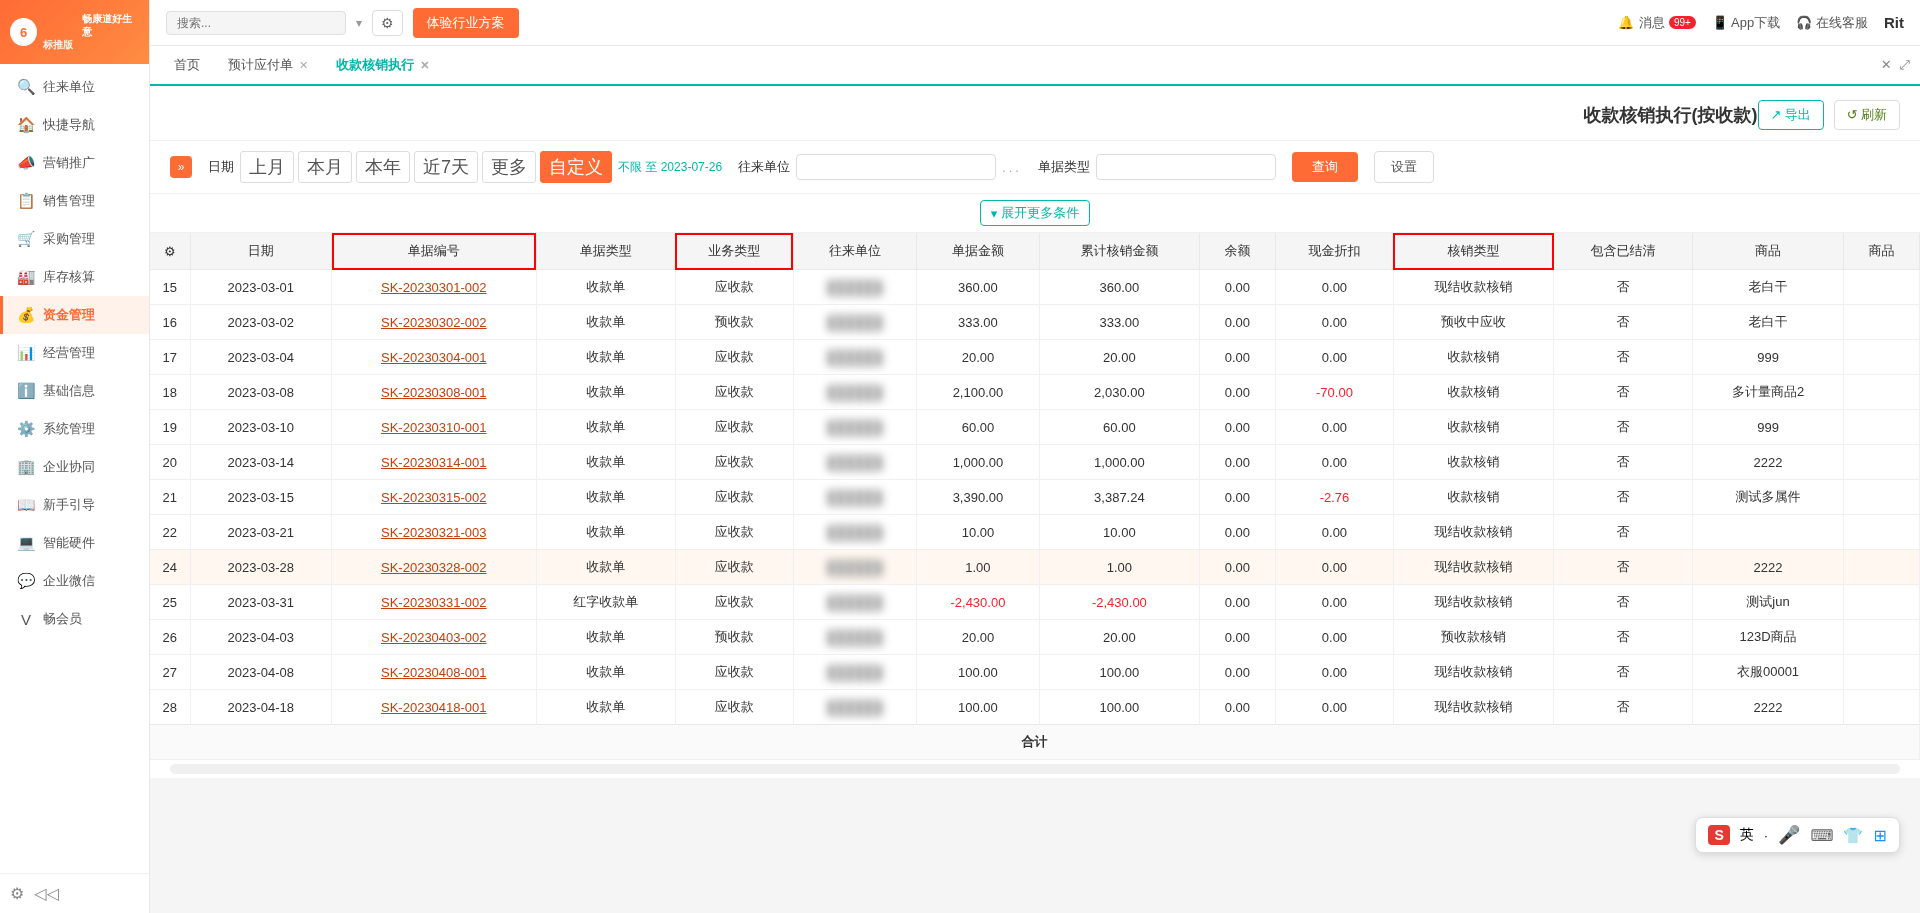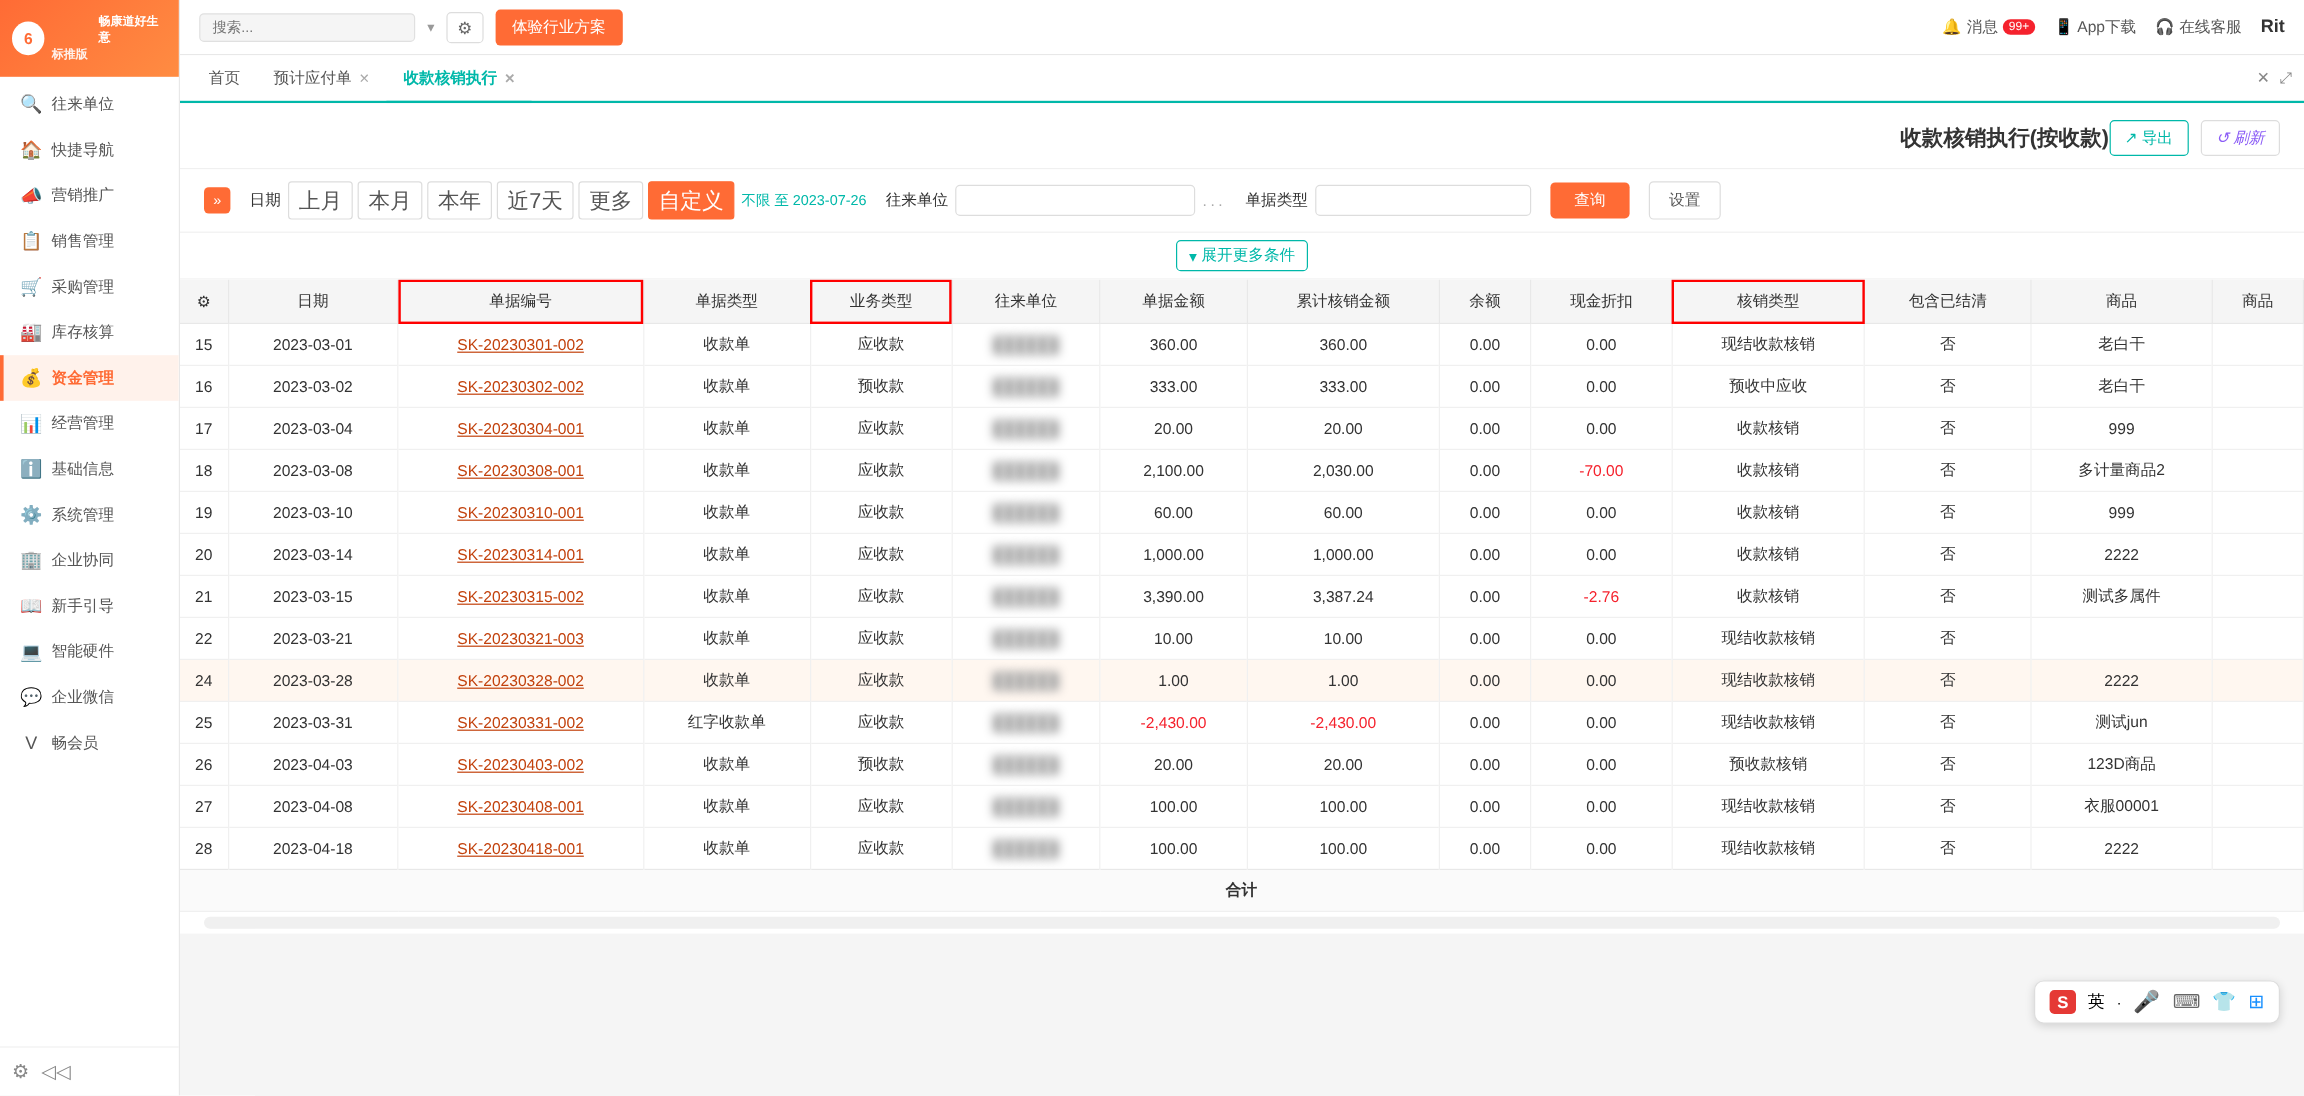--- a/index.html
+++ b/index.html
@@ -156,27 +156,26 @@
       border: 1px solid #00b8a9;
       color: #00b8a9;
       background: #fff;
       border-radius: 4px;
       padding: 5px 12px;
       cursor: pointer;
       font-size: 12px;
     }
     .refresh-btn {
       border: 1px solid #ddd;
-      color: #8b5cf6;
+      color: #4d7c0f;
       background: #fff;
       border-radius: 4px;
       padding: 5px 12px;
       cursor: pointer;
       font-size: 12px;
-      font-style: italic;
     }
 
     
     .filter-bar {
       background: #fff;
       padding: 10px 20px;
       display: flex;
       align-items: center;
       gap: 16px;
       flex-wrap: wrap;

